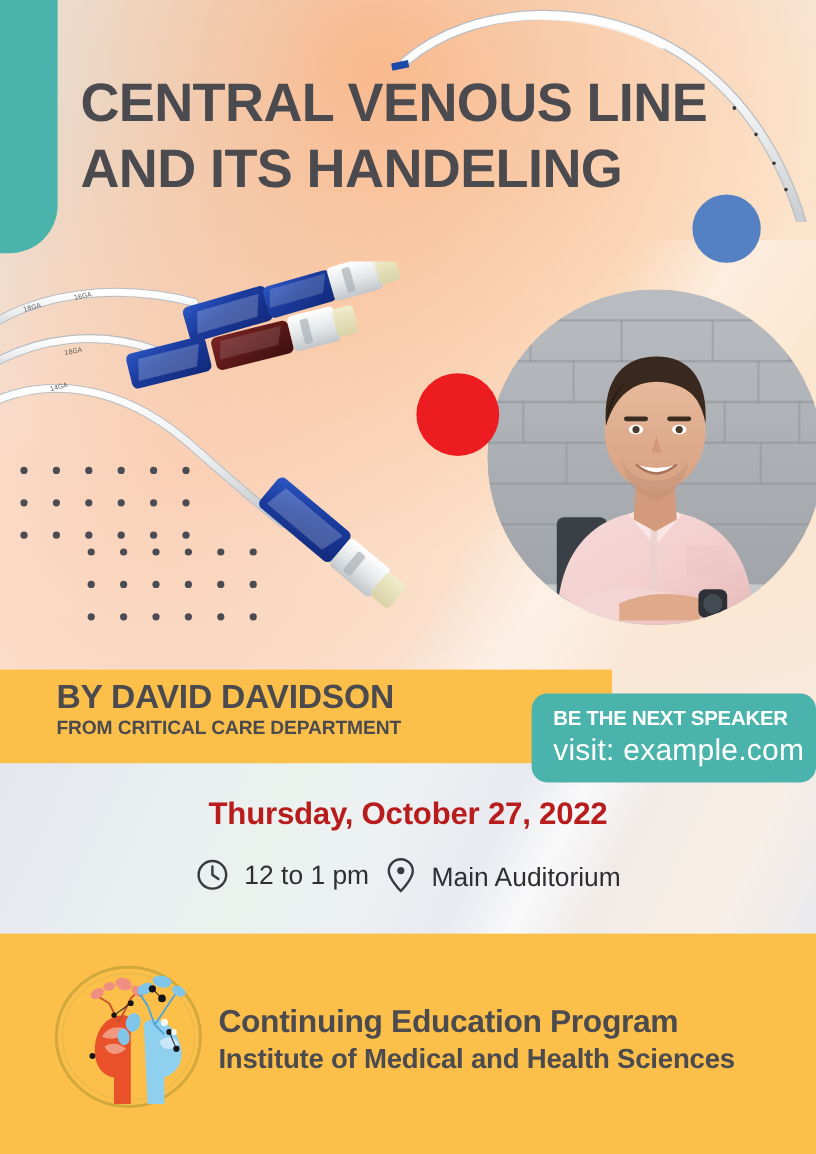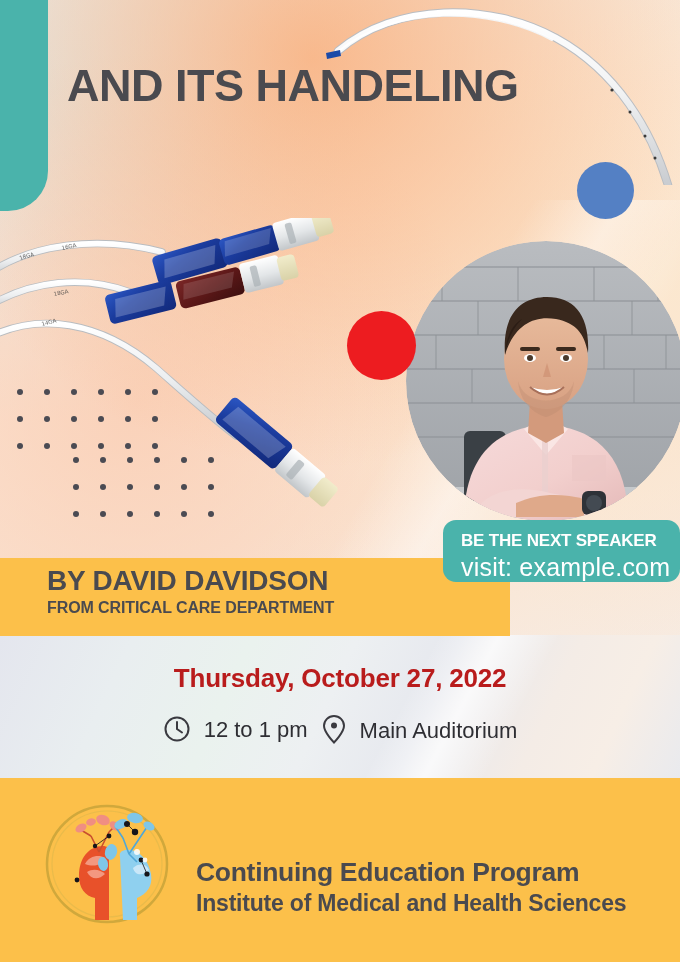--- a/index.html
+++ b/index.html
@@ -97,21 +97,21 @@
   }
   .speaker-name{
     position:absolute;left:47px;top:565px;z-index:10;
     color:#4a4a4f;font-weight:bold;font-size:28px;letter-spacing:-0.2px;
   }
   .speaker-dept{
     position:absolute;left:47px;top:599px;z-index:10;
     color:#4a4a4f;font-weight:bold;font-size:16px;letter-spacing:-0.1px;
   }
   .next-speaker{
-    position:absolute;left:443px;top:520px;width:237px;height:62px;
+    position:absolute;left:443px;top:578px;width:237px;height:74px;
     background:#4ab3ab;z-index:9;
     border-top-left-radius:26px;border-bottom-left-radius:26px;
     color:#ffffff;
     padding:11px 0 0 18px;
     box-sizing:border-box;
     border-radius:13px;
   }
   .next-speaker .ns-title{font-weight:bold;font-size:17px;letter-spacing:-0.2px;}
   .next-speaker .ns-url{font-size:25px;margin-top:2px;letter-spacing:.2px;}
 
@@ -127,21 +127,21 @@
   }
   .event-meta .metaitem{display:flex;align-items:flex-end;gap:13px;}
   .event-meta svg{display:block;}
 
   
   .footer{
     position:absolute;left:0;right:0;top:778px;height:184px;
     background:#fcc04a;z-index:8;
   }
   .footer-logo{position:absolute;left:37px;top:802px;width:140px;height:124px;z-index:9;}
-  .footer-text{position:absolute;left:196px;top:836px;z-index:9;color:#4a4a4f;margin-top:21px;}
+  .footer-text{position:absolute;left:182px;top:836px;z-index:9;color:#4a4a4f;}
   .footer-text .f1{font-weight:bold;font-size:26.5px;letter-spacing:-0.3px;}
   .footer-text .f2{font-weight:bold;font-size:23px;letter-spacing:-0.2px;margin-top:2px;}
 </style>
 </head>
 <body>
 
 <div id="poster">
 
   <div class="bg-base"></div>
   <div class="bg-streak"></div>
@@ -385,20 +385,21 @@
         <path d="M66,276 C78,248 112,244 144,252 C176,258 198,262 214,276 Z" fill="#f3d5d3"></path>
         <path d="M110,262 C132,252 156,252 178,258 L178,276 L110,276 Z" fill="#dfa98a"></path>
 
         <rect x="176" y="250" width="24" height="24" rx="6" fill="#2e3238"></rect>
         <circle cx="188" cy="262" r="8" fill="#434a52"></circle>
       </g>
     </svg>
   </div>
 
   <div class="title">
+    <span>CENTRAL VENOUS LINE</span>
     <span class="l2">AND ITS HANDELING</span>
   </div>
 
   <div class="speaker-band"></div>
   <div class="speaker-name">BY DAVID DAVIDSON</div>
   <div class="speaker-dept">FROM CRITICAL CARE DEPARTMENT</div>
 
   <div class="next-speaker">
     <div class="ns-title">BE THE NEXT SPEAKER</div>
     <div class="ns-url">visit: example.com</div>

